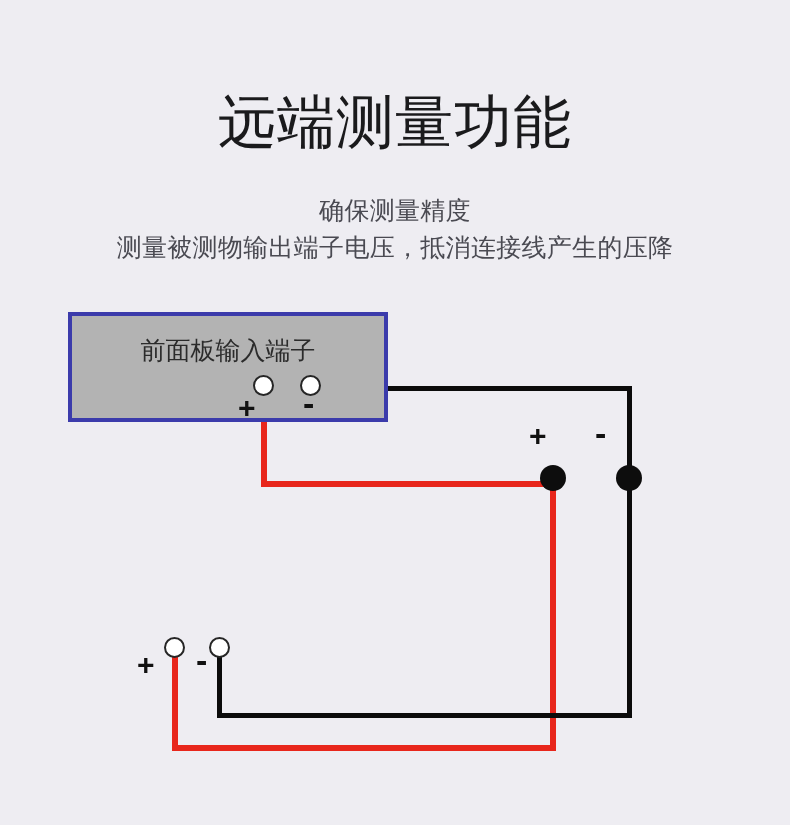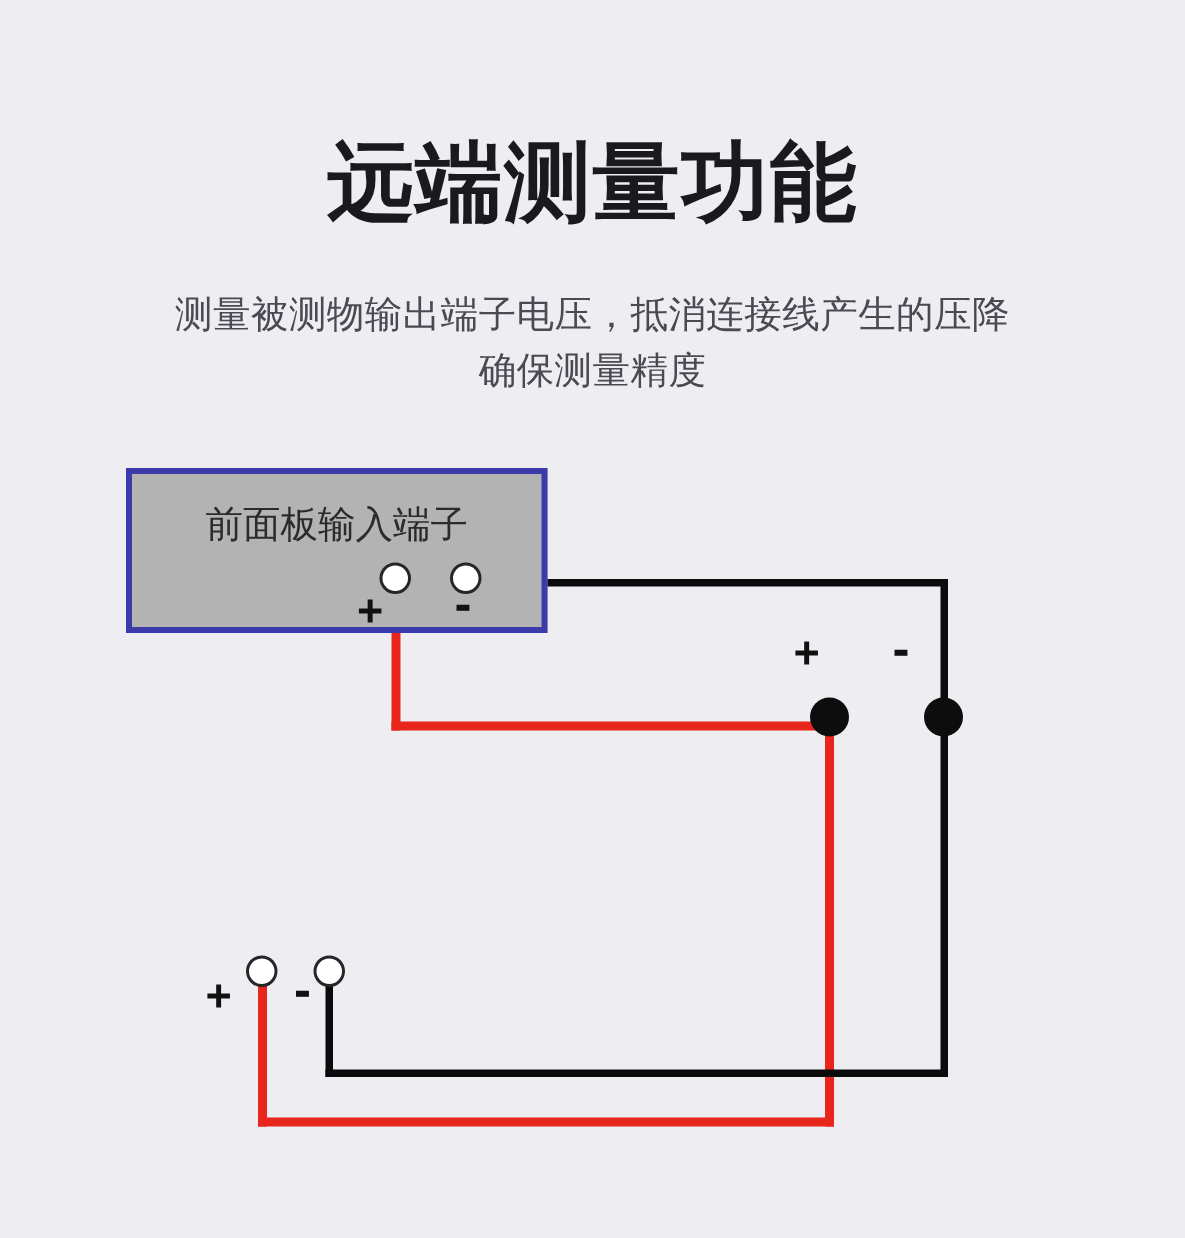--- a/index.html
+++ b/index.html
@@ -22,21 +22,21 @@
 
   
   .title {
     position: absolute;
     left: 0;
     top: 88px;
     width: 790px;
     text-align: center;
     font-size: 58px;
     line-height: 68px;
-    font-weight: 700;
+    font-weight: 400;
     color: #1a1a1c;
     letter-spacing: 1px;
     white-space: nowrap;
   }
   .subtitle {
     position: absolute;
     left: 0;
     top: 192px;
     width: 790px;
     text-align: center;
@@ -70,21 +70,21 @@
     left: 0;
     width: 100%;
     text-align: center;
     font-size: 25px;
     line-height: 28px;
     font-weight: 400;
     color: #2b2b2b;
     white-space: nowrap;
   }
 
-  #box-front { left: 84px;  top: 312px; width: 281px; height: 110px; }
+  #box-front { left: 68px;  top: 312px; width: 320px; height: 110px; }
   #box-front .panel-label { top: 20px; }
 
   #box-rear  { left: 66px;  top: 578px; width: 281px; height: 95px; }
   #box-rear .panel-label { top: 14px; }
 
   #box-dut   { left: 446px; top: 450px; width: 279px; height: 110px; }
   #box-dut .panel-label { top: 57px; }
 
   
   .term-open {
@@ -131,22 +131,22 @@
   .wire.black.v { width: 5px; }
 </style>
 </head>
 <body>
 
 <div id="page">
 
   <div class="title">远端测量功能</div>
 
   <div class="subtitle">
+    <span class="ln">确保测量精度</span>
     <span class="ln">测量被测物输出端子电压，抵消连接线产生的压降</span>
-    <span class="ln">确保测量精度</span>
   </div>
 
   <div id="diagram">
 
     <div class="wire red v" style="left:261px; top:388px; height:99px;"></div>
     <div class="wire red h" style="left:261px; top:481px; width:298px;"></div>
 
     <div class="wire black h" style="left:308px; top:386px; width:324px;"></div>
     <div class="wire black v" style="left:627px; top:386px; height:98px;"></div>
 

